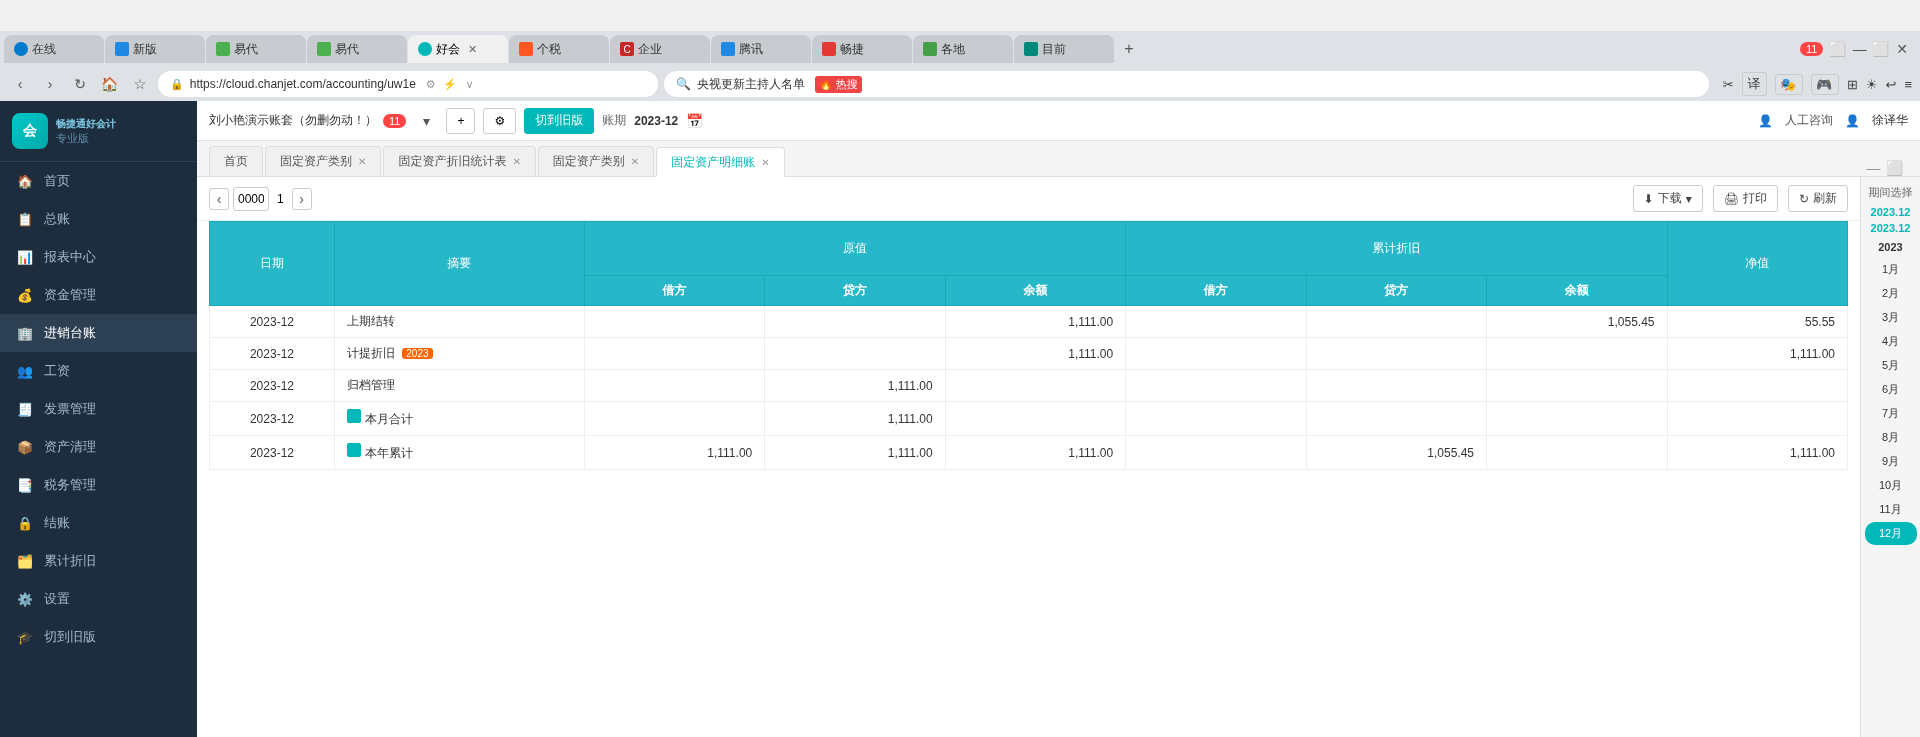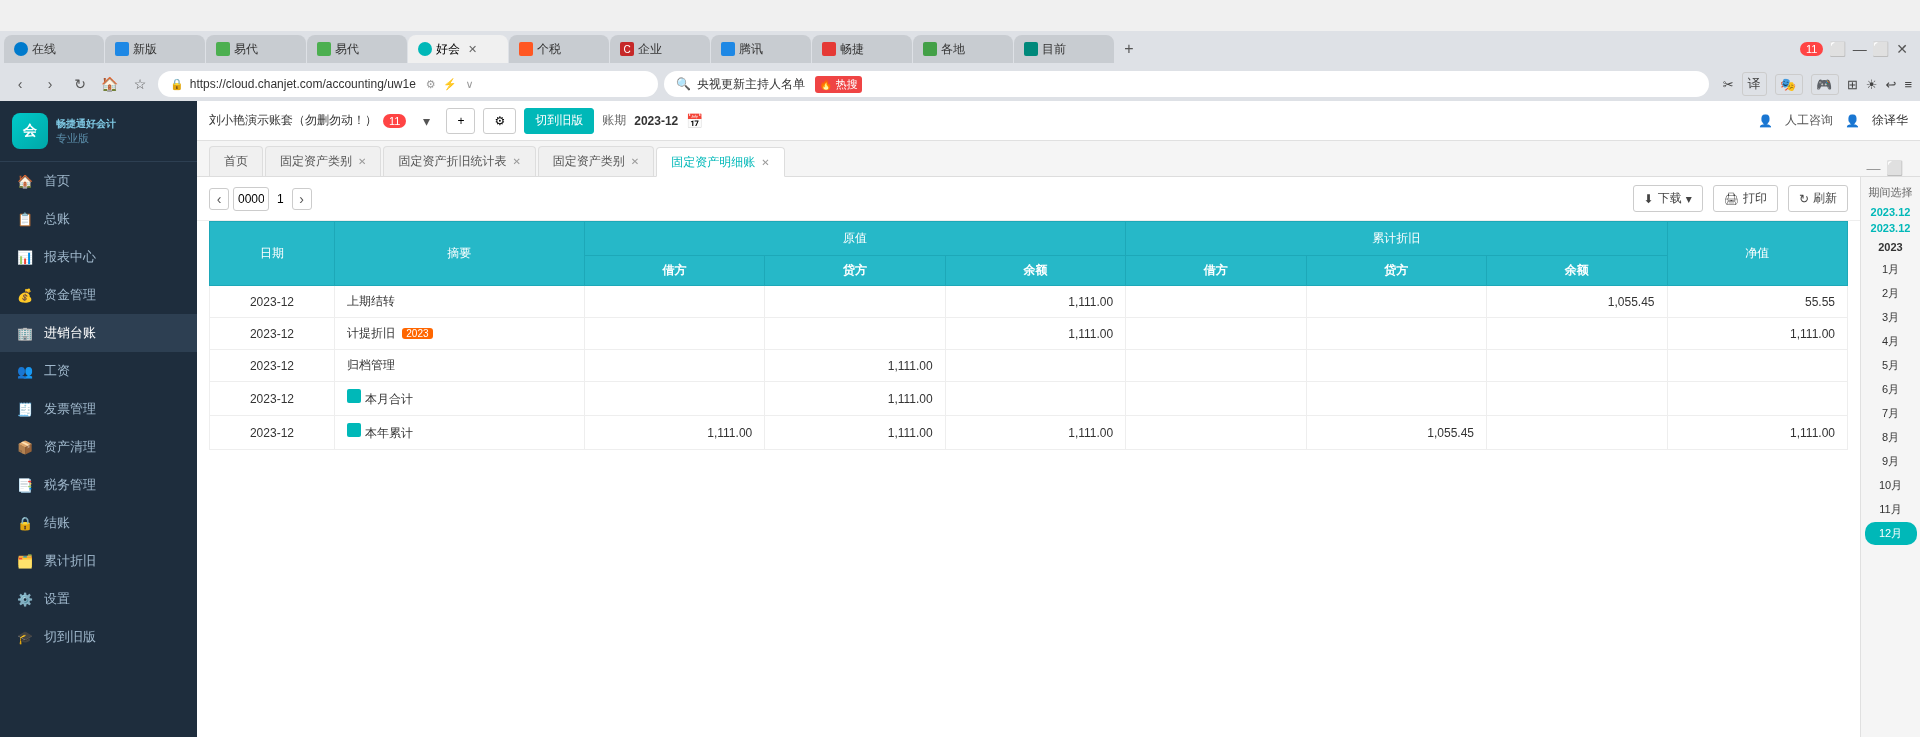--- a/index.html
+++ b/index.html
@@ -58,21 +58,21 @@
     .toolbar-row { display: flex; align-items: center; padding: 8px 12px; gap: 8px; border-bottom: 1px solid #eee; }
     .page-nav { display: flex; align-items: center; gap: 4px; }
     .page-input { width: 70px; height: 24px; border: 1px solid #ccc; border-radius: 3px; text-align: center; font-size: 12px; padding: 0 4px; }
     .action-btns { margin-left: auto; display: flex; align-items: center; gap: 10px; }
     .action-btn { display: flex; align-items: center; gap: 4px; padding: 4px 10px; border: 1px solid #ccc; border-radius: 3px; background: #fff; font-size: 12px; cursor: pointer; color: #444; }
 
     
     .table-container { flex: 1; overflow: auto; padding: 0 12px 12px; }
     table { width: 100%; border-collapse: collapse; }
     .table-header { background: #26b8c8; color: white; }
-    .table-header th { padding: 8px 12px; text-align: center; font-weight: normal; font-size: 12px; border: 1px solid #1da8b8; }
+    .table-header th { padding: 18px 12px; text-align: center; font-weight: normal; font-size: 12px; border: 1px solid #1da8b8; }
     .table-subheader th { background: #26b8c8; color: white; padding: 6px 12px; text-align: center; font-size: 12px; border: 1px solid #1da8b8; }
     tbody tr { border-bottom: 1px solid #eee; }
     tbody td { padding: 7px 12px; font-size: 12px; color: #333; border: 1px solid #eee; }
     .text-right { text-align: right; }
     .text-center { text-align: center; }
     .row-icon { width: 14px; height: 14px; background: #00b8b8; border-radius: 2px; display: inline-block; flex-shrink: 0; }
 
     
     .period-panel { width: 60px; background: #f5f5f5; border-left: 1px solid #e0e0e0; display: flex; flex-direction: column; align-items: center; padding-top: 4px; overflow-y: auto; }
     .period-title { font-size: 11px; color: #666; padding: 4px 2px; text-align: left; line-height: 1.4; }

